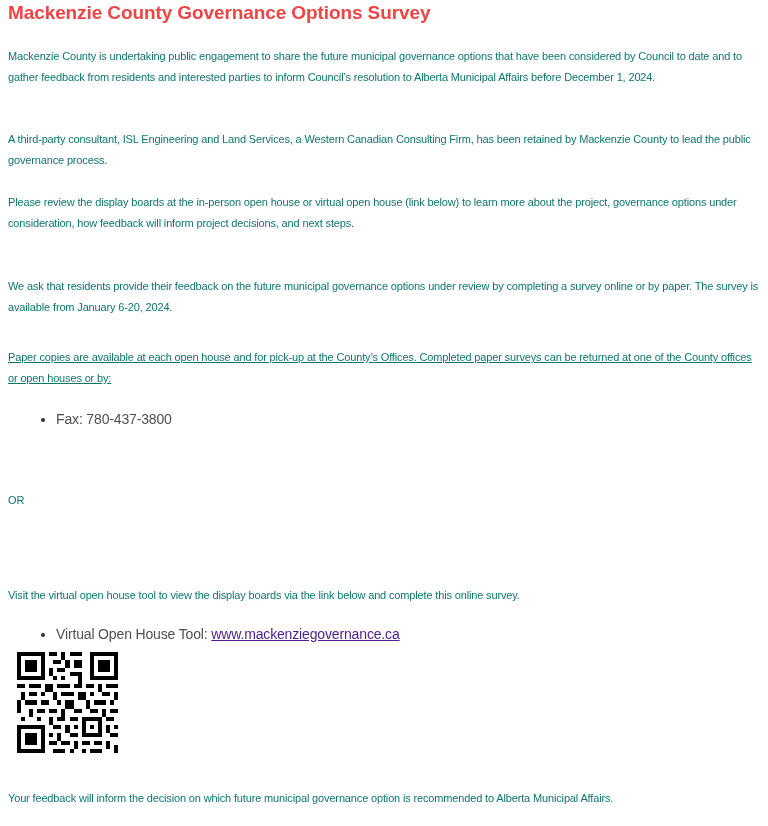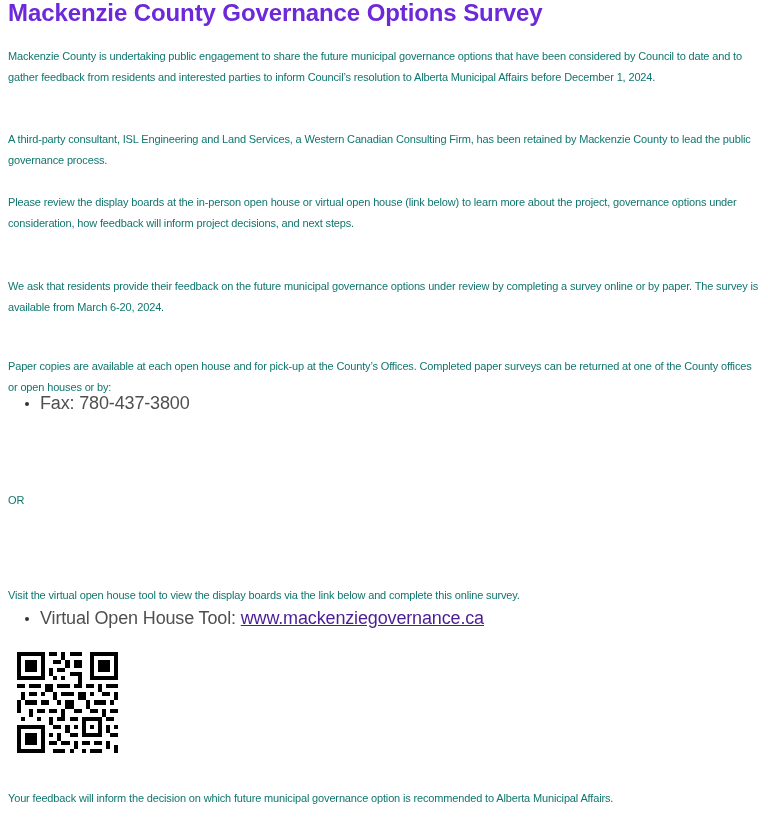--- a/index.html
+++ b/index.html
@@ -21,42 +21,42 @@
       top: 0;
       width: 768px;
     }
     .title {
       position: absolute;
       left: 8px;
       top: 0px;
       margin: 0;
       font-family: "Liberation Sans", sans-serif;
       font-weight: bold;
-      font-size: 24px;
+      font-size: 19px;
       line-height: 26px;
-      color: #6d28d9;
+      color: #ef4444;
       letter-spacing: -0.1px;
     }
     .para {
       position: absolute;
       left: 8px;
       width: 752px;
       margin: 0;
       font-size: 11px;
       line-height: 21px;
       color: #0f766e;
       letter-spacing: -0.15px;
     }
     .list {
       position: absolute;
       left: 22px;
-      margin: 0;
+      margin: 16px;
       padding: 0;
       list-style: none;
-      font-size: 18px;
+      font-size: 14px;
       line-height: 21px;
       color: #4f4f4f;
       letter-spacing: -0.15px;
     }
     .list li {
       position: relative;
       padding-left: 18px;
     }
     .list li::before {
       content: "";
@@ -86,23 +86,23 @@
 <div class="page">
 
   <h1 class="title">Mackenzie County Governance Options Survey</h1>
 
   <p class="para" style="top:46px;">Mackenzie County is undertaking public engagement to share the future municipal governance options that have been considered by Council to date and to gather feedback from residents and interested parties to inform Council’s resolution to Alberta Municipal Affairs before December 1, 2024.</p>
 
   <p class="para" style="top:129px;">A third-party consultant, ISL Engineering and Land Services, a Western Canadian Consulting Firm, has been retained by Mackenzie County to lead the public governance process.</p>
 
   <p class="para" style="top:192px;">Please review the display boards at the in-person open house or virtual open house (link below) to learn more about the project, governance options under consideration, how feedback will inform project decisions, and next steps.</p>
 
-  <p class="para" style="top:276px;">We ask that residents provide their feedback on the future municipal governance options under review by completing a survey online or by paper. The survey is available from March 6-20, 2024.</p>
-
-  <p class="para" style="top:356px;">Paper copies are available at each open house and for pick-up at the County’s Offices. Completed paper surveys can be returned at one of the County offices or open houses or by:</p>
+  <p class="para" style="top:276px;">We ask that residents provide their feedback on the future municipal governance options under review by completing a survey online or by paper. The survey is available from January 6-20, 2024.</p>
+
+  <p class="para" style="top:347px;text-decoration:underline;">Paper copies are available at each open house and for pick-up at the County’s Offices. Completed paper surveys can be returned at one of the County offices or open houses or by:</p>
 
   <ul class="list" style="top:393px;">
     <li>Fax: 780-437-3800</li>
   </ul>
 
   <p class="para" style="top:490px;">OR</p>
 
   <p class="para" style="top:553px;margin-top:32px;">Visit the virtual open house tool to view the display boards via the link below and complete this online survey.</p>
 
   <ul class="list" style="top:608px;">

